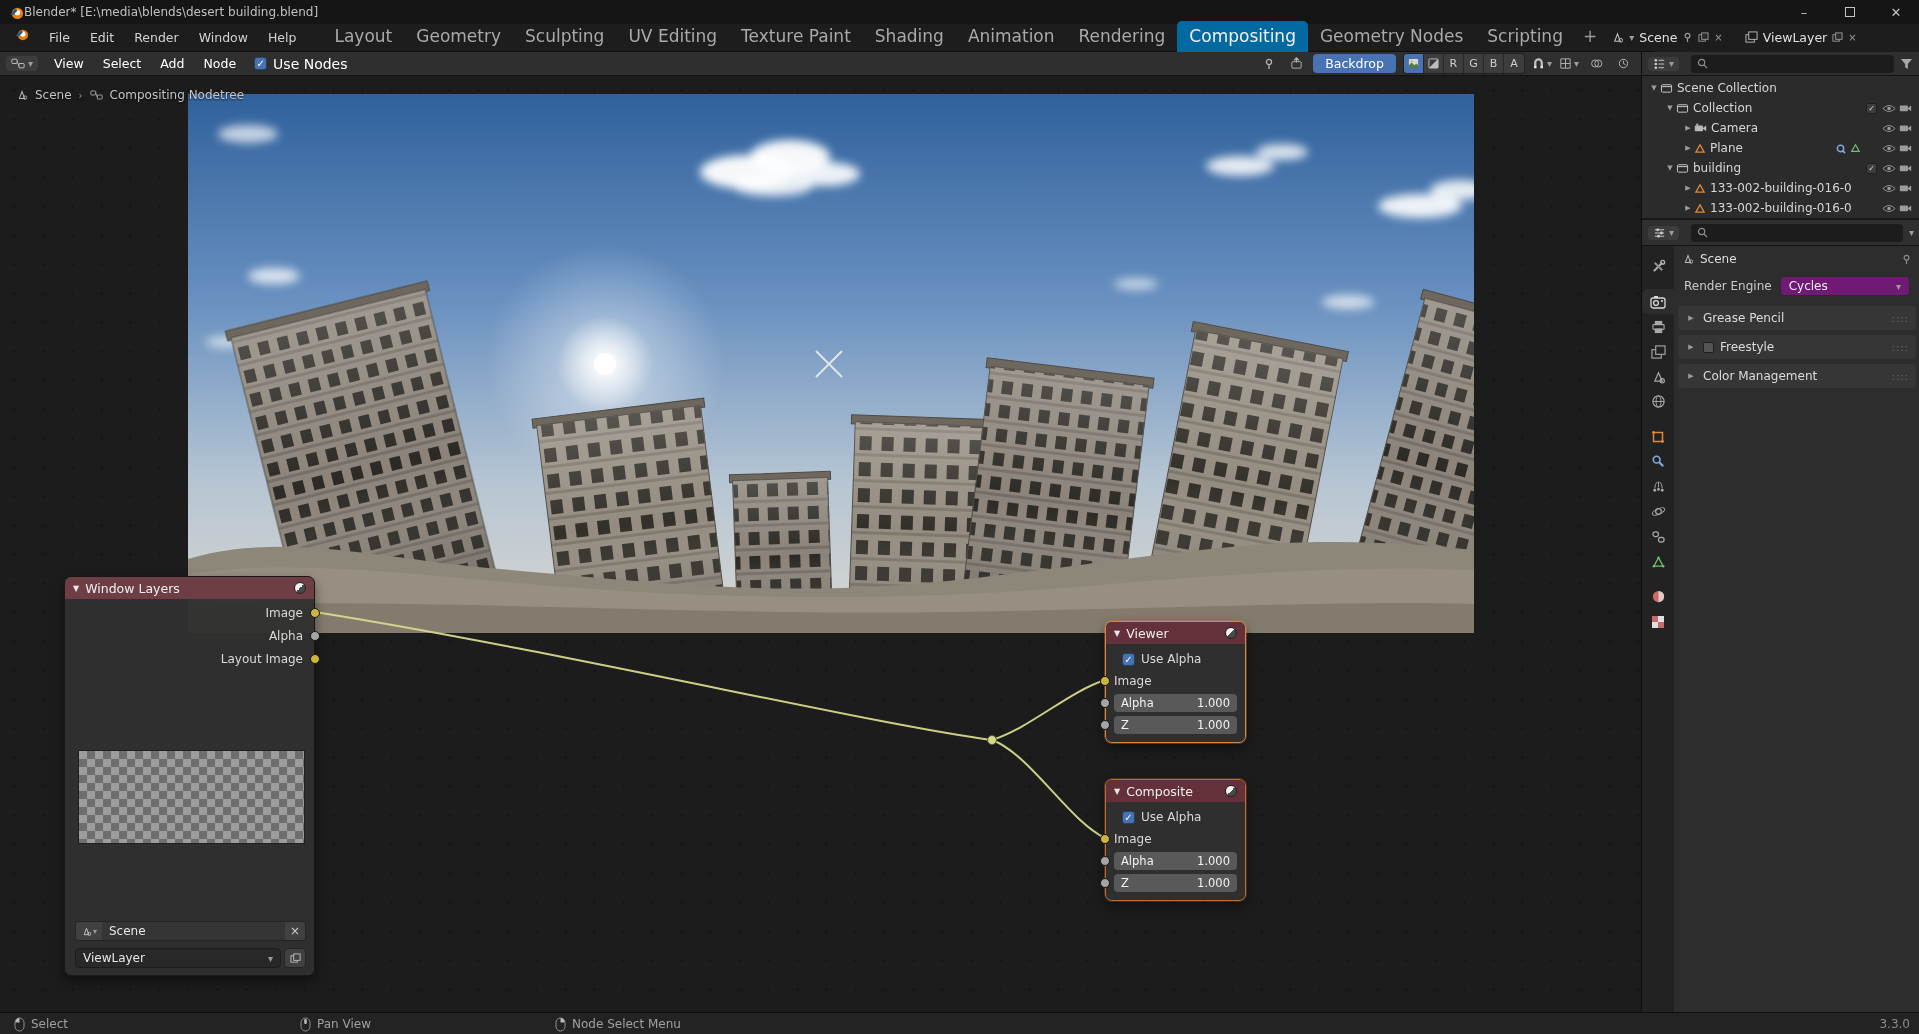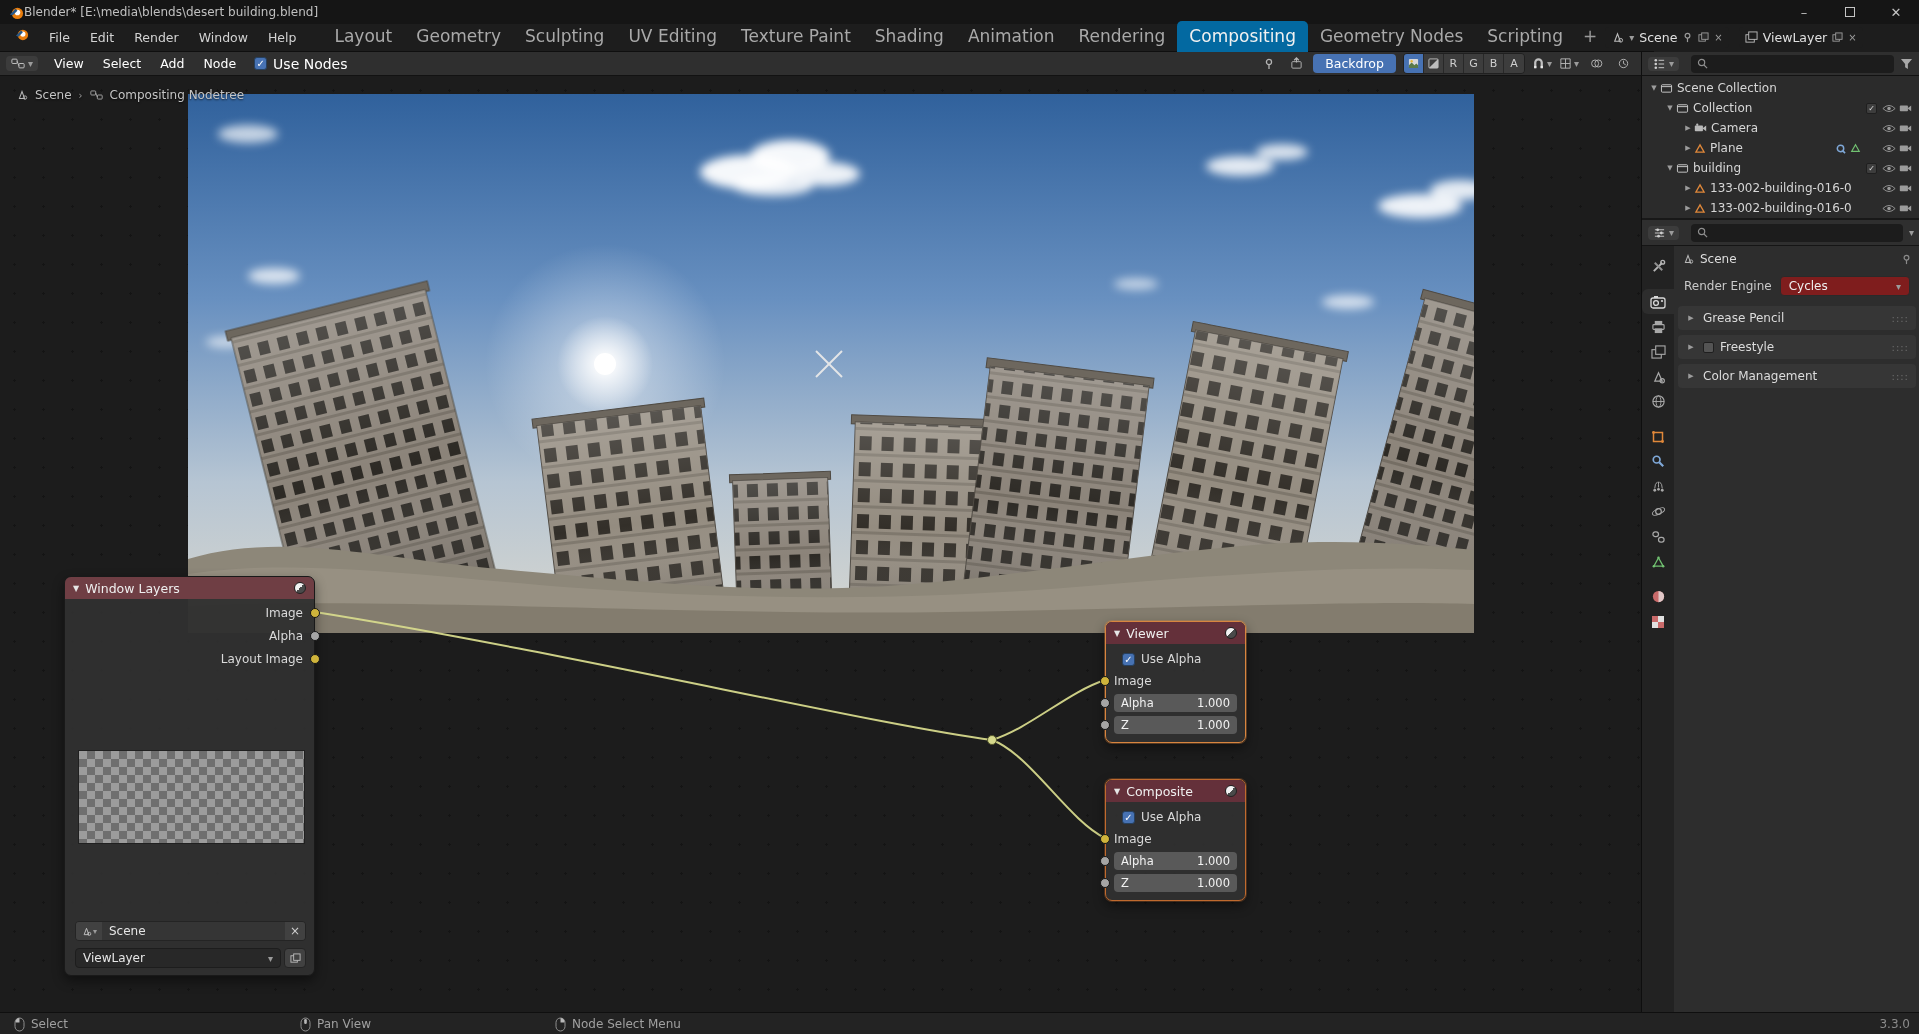--- a/index.html
+++ b/index.html
@@ -115,21 +115,21 @@
   #props-header{position:absolute;left:0;top:144px;width:278px;height:26px;background:#2f2f2f;
     border-bottom:1px solid #151515;display:flex;align-items:center;padding:0 6px;gap:6px}
   #props-tabs{position:absolute;left:0;top:170px;width:32px;height:766px;background:#222;
     display:flex;flex-direction:column;align-items:stretch;padding-top:8px}
   .ptab{height:25px;display:flex;align-items:center;justify-content:center}
   .ptab.active{background:#2d2d2d;border-radius:6px 0 0 6px}
   .pgap{height:10px}
   #props-content{position:absolute;left:32px;top:170px;width:246px;height:766px;background:#2d2d2d}
   #props-nav{height:26px;display:flex;align-items:center;padding:0 8px;gap:6px;font-size:12px;color:#dedede}
   .prow{height:28px;display:flex;align-items:center;padding:0 10px;gap:8px;font-size:12px;color:#c9c9c9}
-  .dropdown-field{flex:1;height:20px;background:#7f1d1d;border:1px solid #2a2a2a;border-radius:4px;
+  .dropdown-field{flex:1;height:20px;background:#701a75;border:1px solid #2a2a2a;border-radius:4px;
     display:flex;align-items:center;padding:0 8px;color:#efefef;font-size:12px}
   .section{height:24px;margin:0 4px 5px 4px;background:#363636;border-radius:4px;display:flex;
     align-items:center;padding:0 7px;gap:6px;color:#dcdcdc;font-size:12px}
   .gripdots{margin-left:auto;color:#6d6d6d;font-size:10px;letter-spacing:1px}
 
   
   #statusbar{position:absolute;left:0;top:1012px;width:1919px;height:22px;background:#232323;
     border-top:1px solid #0f0f0f;font-size:12px;color:#a0a0a0}
   .sb-item{position:absolute;top:0;height:22px;display:flex;align-items:center;gap:6px}
   #sb-version{position:absolute;right:9px;top:0;height:22px;display:flex;align-items:center;color:#8b8b8b}

